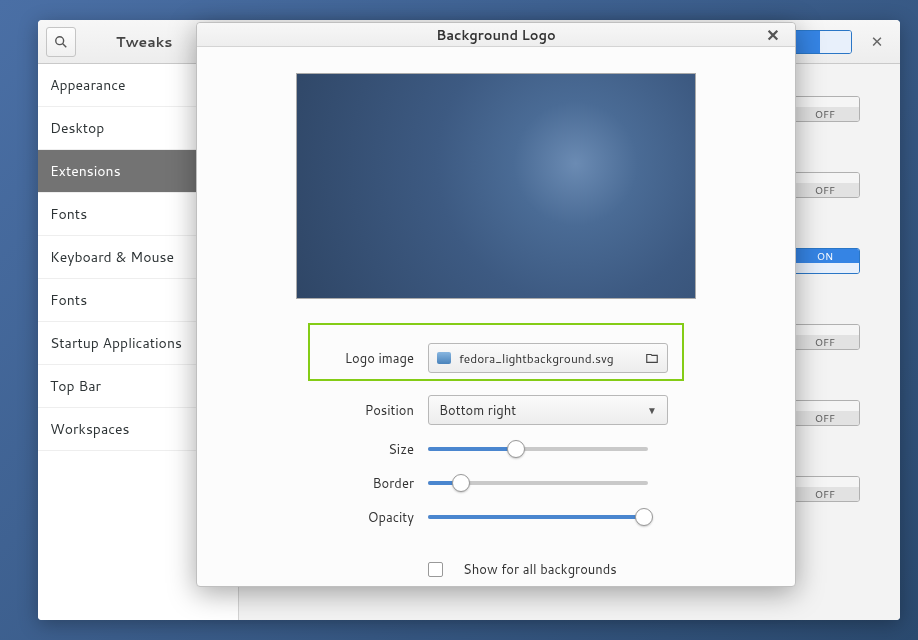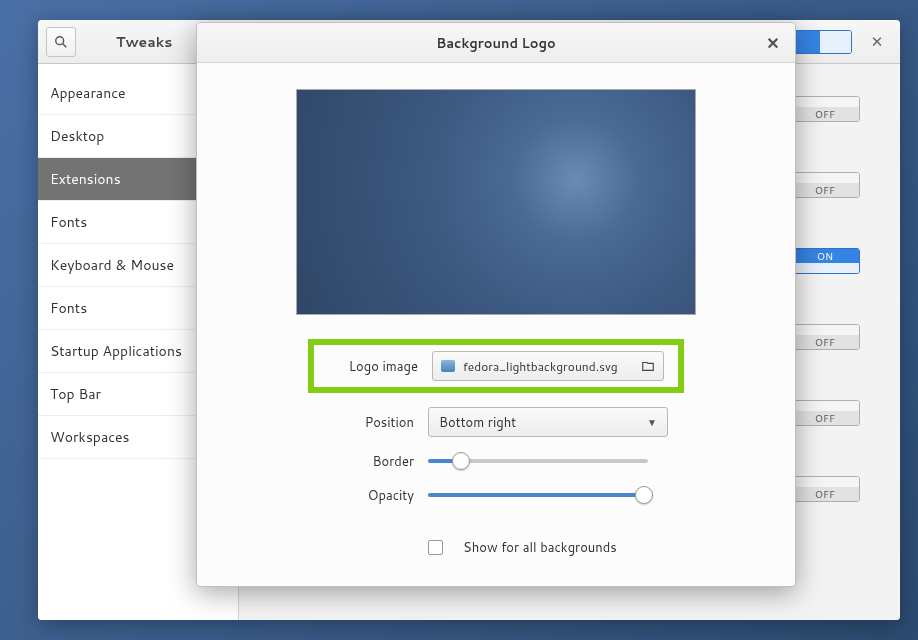--- a/index.html
+++ b/index.html
@@ -11,21 +11,21 @@
   .search-btn { width: 30px; height: 30px; border: 1px solid #c5c5c5; background: linear-gradient(#fdfdfd,#f0f0f0); border-radius: 3px; display:flex; align-items:center; justify-content:center; cursor:pointer; }
   .title-text { flex:0 0 auto; margin-left: 40px; font-size: 14px; color: #444; font-weight:600;}
   .titlebar-spacer { flex:1; }
   .hb-switch { width: 64px; height: 24px; border-radius: 3px; display:flex; border:1px solid #2a76c6; overflow:hidden; cursor:pointer;}
   .hb-switch .seg { flex:1; display:flex; align-items:center; justify-content:center; font-size:10px; color:#fff;}
   .hb-switch .seg.off { background:#3584e4; }
   .hb-switch .seg.on { background:#e8f0fb; }
   .close-main { width:30px; margin-left:10px; display:flex;align-items:center;justify-content:center; color:#666; cursor:pointer; font-size:15px;}
   
   .body { flex:1; display:flex; overflow:hidden;}
-  .sidebar { width: 201px; border-right:1px solid #d4d4d4; background:#fff; overflow:auto;margin-top:8px;}
+  .sidebar { width: 201px; border-right:1px solid #d4d4d4; background:#fff; overflow:auto;}
   .side-item { padding: 11px 12px; font-size: 14px; color:#2e3436; border-bottom:1px solid #eeeeee; cursor:pointer;}
   .side-item.selected { background:#737373; color:#fff; }
   
   .content { flex:1; background:#f3f3f3; overflow:auto; padding: 30px 40px; position:relative;}
   
   .ext-row { display:flex; align-items:center; justify-content:flex-end; margin-bottom: 46px; height:30px;}
   .ext-toggle { width: 70px; height: 26px; border:1px solid #b0b0b0; border-radius:3px; display:flex; overflow:hidden; cursor:pointer;flex-direction:column;}
   .ext-toggle.on { border-color:#2a76c6;}
   .et-seg { flex:1; display:flex; align-items:center; justify-content:center; font-size:10px;}
   .ext-toggle.off .et-seg:first-child { background:#f5f5f5;}
@@ -36,21 +36,21 @@
   
   .dialog-shadow { position:absolute; left:196px; top:22px; width:600px; height:565px; background:#fcfcfc; border:1px solid #bfbfbf; border-radius:4px; box-shadow: 0 6px 28px rgba(0,0,0,0.35); display:flex; flex-direction:column;}
   .dlg-header { height:40px; display:flex; align-items:center; border-bottom:1px solid #d4d4d4; padding:0 12px; background:linear-gradient(#f7f7f7,#eee); border-radius:4px 4px 0 0;}
   .dlg-title { flex:1; text-align:center; font-size:13px; font-weight:600; color:#333;}
   .dlg-close { width:20px; text-align:center; color:#555; cursor:pointer; font-weight:bold;}
   .dlg-body { flex:1; padding: 26px 40px; display:flex; flex-direction:column; align-items:center;}
   .preview { width: 400px; height: 226px; background: radial-gradient(circle at 70% 40%, #6b8bb3 0%, #4a6b95 20%, #3d5a82 45%, #2f4666 100%); border:1px solid #aaa;}
   .form { margin-top: 24px; display:flex; flex-direction:column; gap: 14px; }
   .form-row { display:flex; align-items:center; gap: 14px;}
   .flabel { width: 90px; text-align:right; font-size:13px; color:#333;}
-  .highlight-row { border: 6px solid #84cc16; padding:6px 14px 6px 14px; margin-left:-16px; margin-right:-16px;justify-content:center;}
+  .highlight-row { border: 2px solid #84cc16; padding:18px 14px 6px 14px; margin-left:-16px; margin-right:-16px;justify-content:center;}
   .filechooser { height: 30px; border:1px solid #b8b8b8; border-radius:3px; background:linear-gradient(#fbfbfb,#ededed); display:flex; align-items:center; padding: 0 8px; gap:8px; font-size:12px; color:#333; cursor:pointer; flex:1;}
   .filechooser .ficon { width:14px; height:12px; background:linear-gradient(#88b6e0,#4a83bb); border-radius:2px;}
   .filechooser .spacer { flex:1;}
   .combo { height: 30px; width: 240px; border:1px solid #b8b8b8; border-radius:3px; background:linear-gradient(#fbfbfb,#ededed); display:flex; align-items:center; padding: 5px 10px; font-size:13px; color:#333; cursor:pointer;}
   .combo .csp { flex:1;}
   .slider-wrap { width: 220px; height: 20px; position:relative; display:flex; align-items:center;}
   .slider-track { height:4px; width:100%; background:#c9c9c9; border-radius:2px; position:relative;}
   .slider-fill { position:absolute; left:0; top:0; bottom:0; background:#4a86cf; border-radius:2px;}
   .slider-thumb { position:absolute; width:18px; height:18px; background:#fff; border:1px solid #999; border-radius:50%; top:50%; transform:translate(-50%,-50%); box-shadow:0 1px 2px rgba(0,0,0,0.2); cursor:pointer;}
   .check-row { display:flex; align-items:center; gap:20px; margin-left: 104px; margin-top:19px;}
@@ -155,20 +155,29 @@
 
       <div class="form-row">
         <div class="flabel">Position</div>
         <div class="combo">
           <span>Bottom right</span>
           <div class="csp"></div>
           <span style="font-size:10px;color:#555;">▼</span>
         </div>
       </div>
 
+      <div class="form-row">
+        <div class="flabel">Size</div>
+        <div class="slider-wrap">
+          <div class="slider-track">
+              <div class="slider-fill" style="width:40%"></div>
+            </div>
+          <div class="slider-thumb" style="left:40%"></div>
+        </div>
+      </div>
 
       <div class="form-row">
         <div class="flabel">Border</div>
         <div class="slider-wrap">
           <div class="slider-track">
               <div class="slider-fill" style="width:15%"></div>
             </div>
           <div class="slider-thumb" style="left:15%"></div>
         </div>
       </div>

